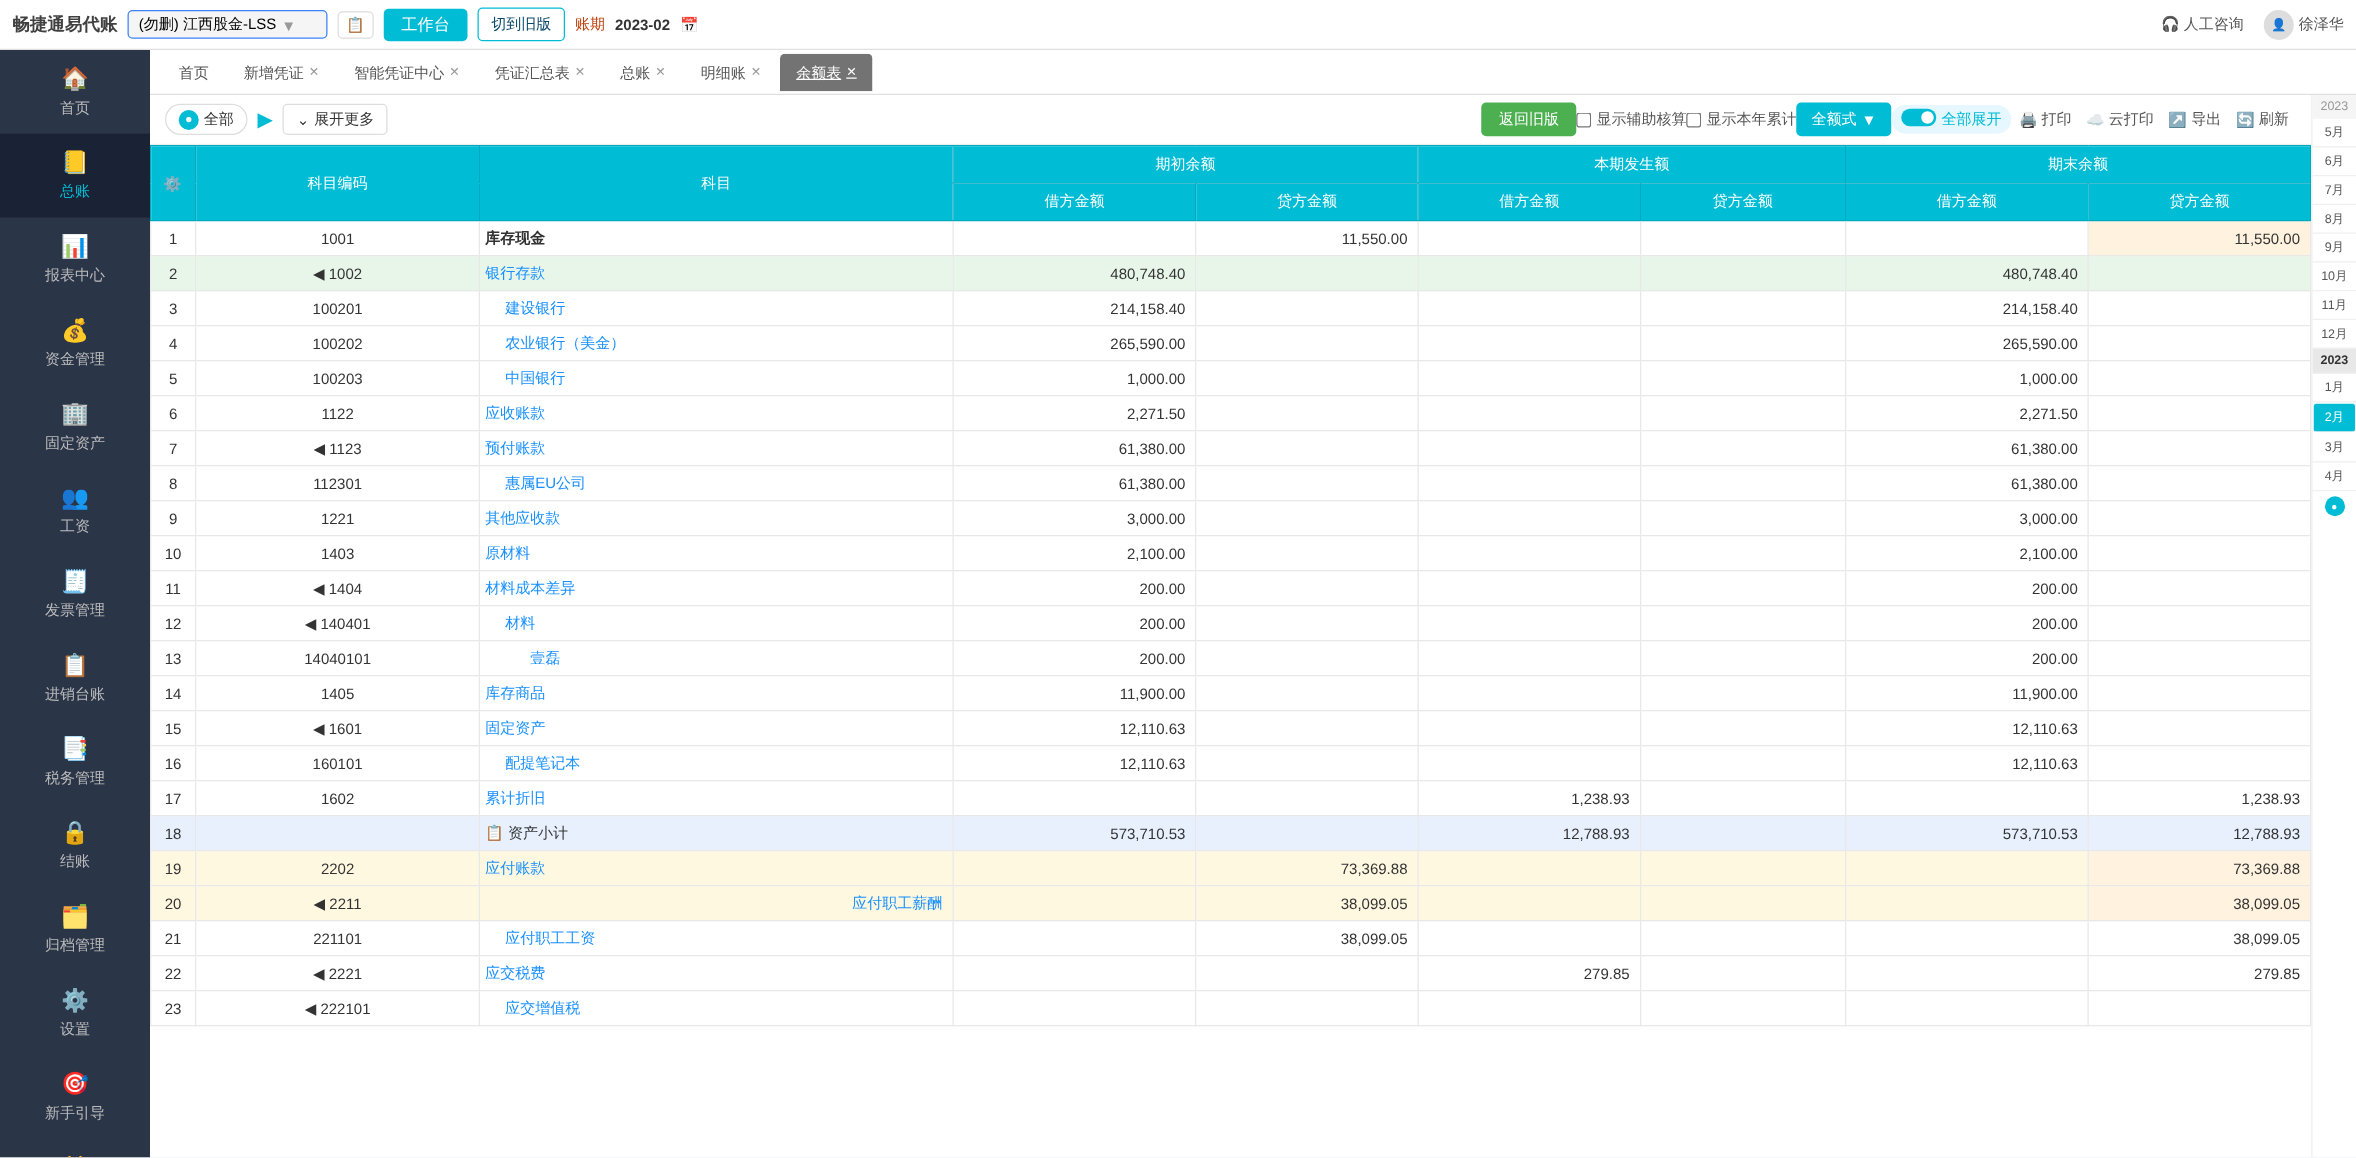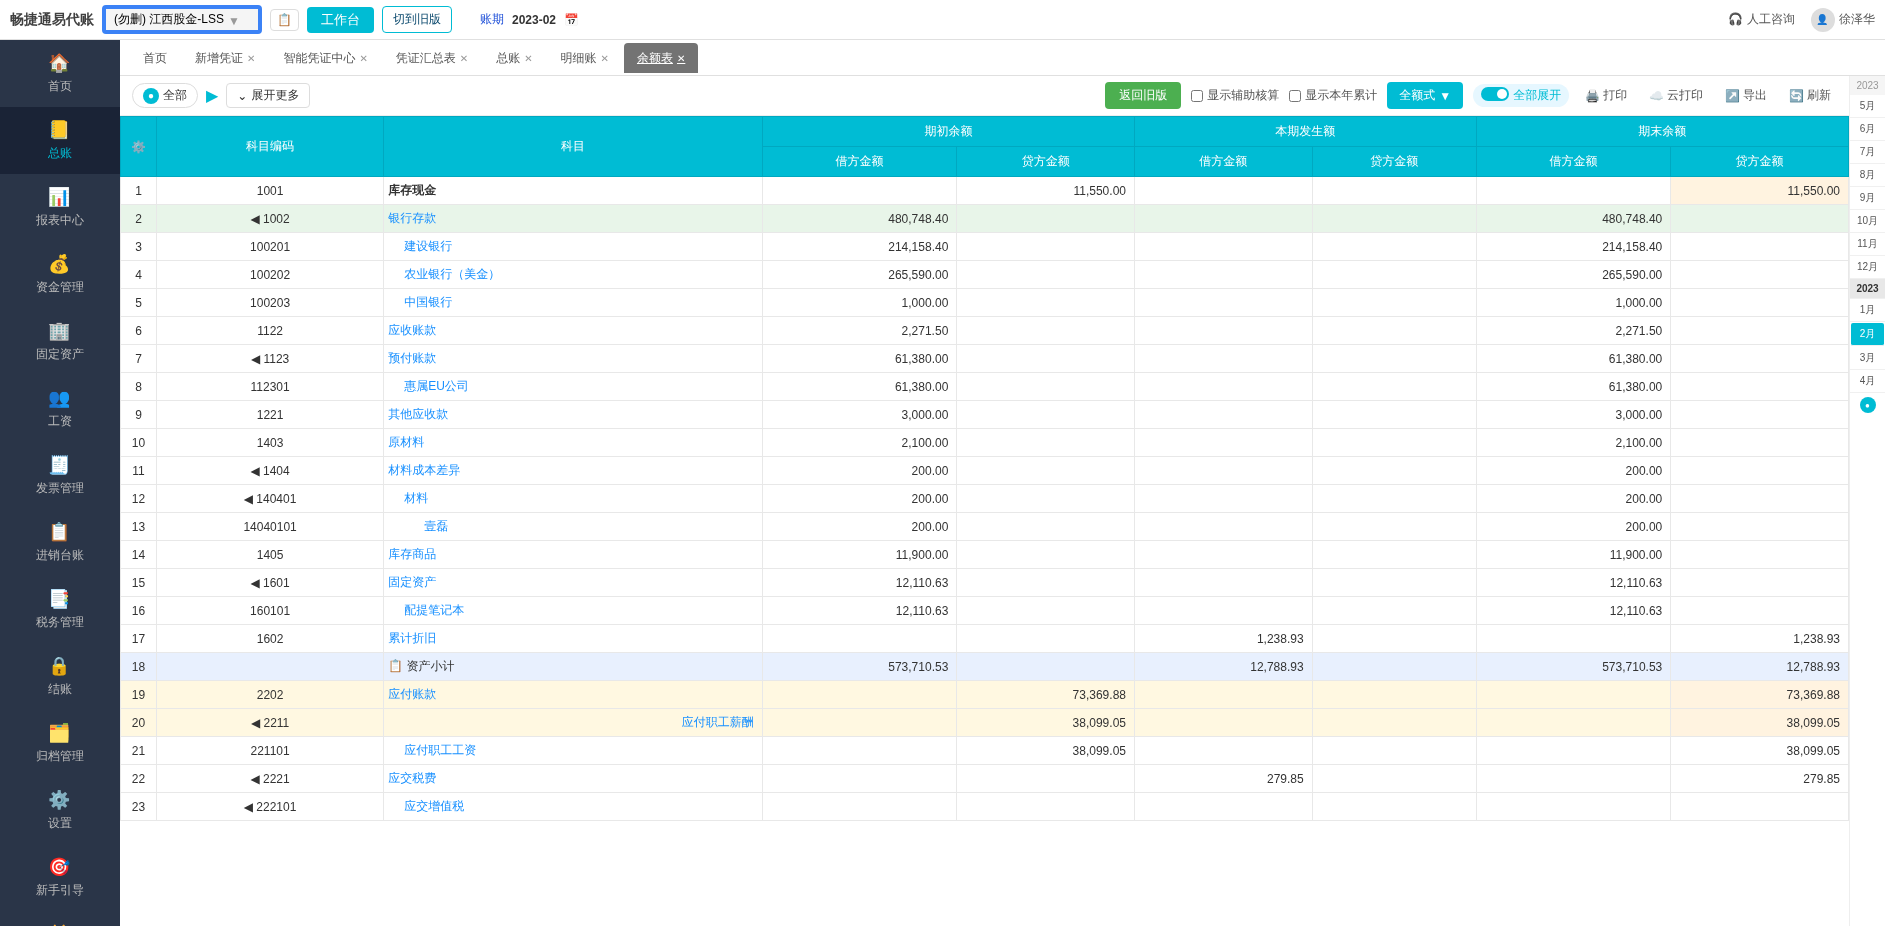--- a/index.html
+++ b/index.html
@@ -7,21 +7,21 @@
 
     
     .top-bar {
       display: flex; align-items: center; height: 40px;
       background: #fff; border-bottom: 1px solid #e0e0e0;
       padding: 0 10px; gap: 8px;
     }
     .app-logo { color: #404040; font-size: 14px; font-weight: bold; white-space: nowrap; }
     .company-selector {
       display: flex; align-items: flex-end; gap: 4px;
-      background: #f5f5f5; border: 4px solid #3b82f6; border-radius: 4px;
+      background: #f5f5f5; border: 1px solid #3b82f6; border-radius: 4px;
       padding: 2px 8px; cursor: pointer; min-width: 160px;
     }
     .company-selector .arrow { color: #999; }
     .btn-square { border: 1px solid #ddd; background: #fff; border-radius: 4px; padding: 3px 6px; cursor: pointer; }
     .btn-workbench {
       background: #00bcd4; color: #fff; border: none; border-radius: 4px;
       padding: 4px 14px; cursor: pointer; font-size: 13px;
     }
     .btn-switch-old {
       border: 1px solid #00bcd4; color: #0c4a6e; background: #fff;
@@ -75,21 +75,21 @@
       display: flex; align-items: center; gap: 4px;
       border: 1px solid #ddd; border-radius: 16px; padding: 3px 10px;
       cursor: pointer; background: #fff; color: #333;
     }
     .filter-btn .circle { width: 16px; height: 16px; border-radius: 50%; background: #00bcd4; color: #fff; display: flex; align-items: center; justify-content: center; font-size: 10px; }
     .expand-btn {
       display: flex; align-items: center; gap: 4px;
       border: 1px solid #ddd; border-radius: 4px; padding: 3px 10px;
       cursor: pointer; background: #fff; color: #333;
     }
-    .toolbar-right { margin-left: auto; display: flex; align-items: center; gap: 10px; }
+    .toolbar-right { margin-left: auto; display: flex; align-items: center; }
     .btn-return {
       background: #4caf50; color: #fff; border: none; border-radius: 4px;
       padding: 5px 14px; cursor: pointer; font-size: 12px;
     }
     .checkbox-group { display: flex; align-items: center; gap: 4px; color: #555; }
     .btn-full-mode {
       background: #00bcd4; color: #fff; border: none; border-radius: 4px;
       padding: 5px 12px; cursor: pointer; display: flex; align-items: center; gap: 4px;
     }
     .toggle-btn {
@@ -140,21 +140,21 @@
 
 <div class="top-bar">
   <span class="app-logo">畅捷通易代账</span>
   <div class="company-selector">
     <span>(勿删) 江西股金-LSS</span>
     <span class="arrow">▼</span>
   </div>
   <button class="btn-square">📋</button>
   <button class="btn-workbench">工作台</button>
   <button class="btn-switch-old">切到旧版</button>
-  <span style="color:#1d4ed8;margin-left:20px;">账期</span>
+  <span style="color:#c2410c;">账期</span>
   <span style="color:#333; font-weight:bold;">2023-02</span>
   <span>📅</span>
   <div class="top-right">
     <span style="cursor:pointer; color:#555;">🎧 <span>人工咨询</span></span>
     <div class="user-info">
       <div class="avatar">👤</div>
       <span>徐泽华</span>
     </div>
   </div>
 </div>

